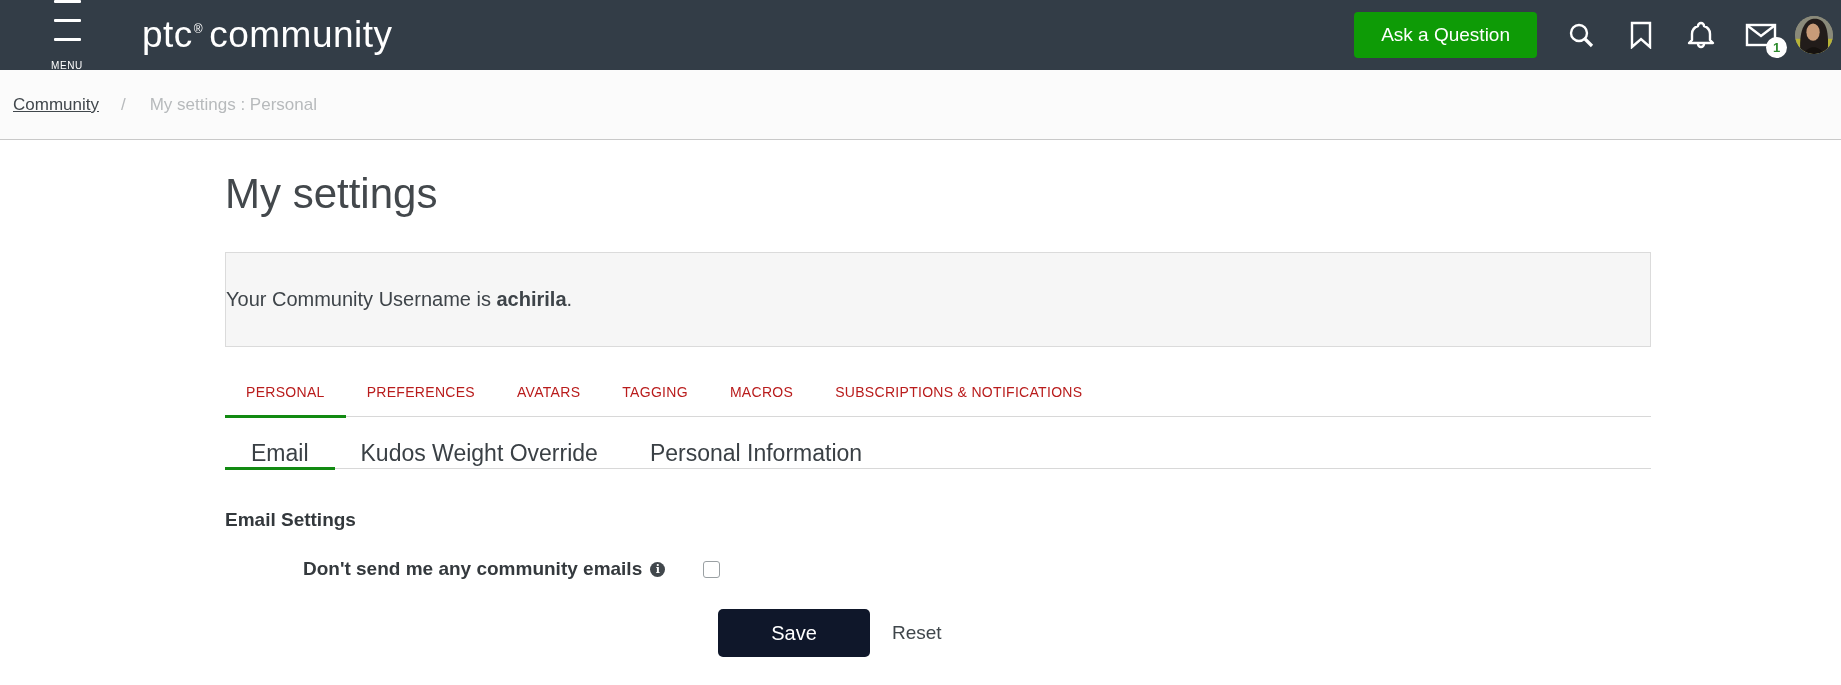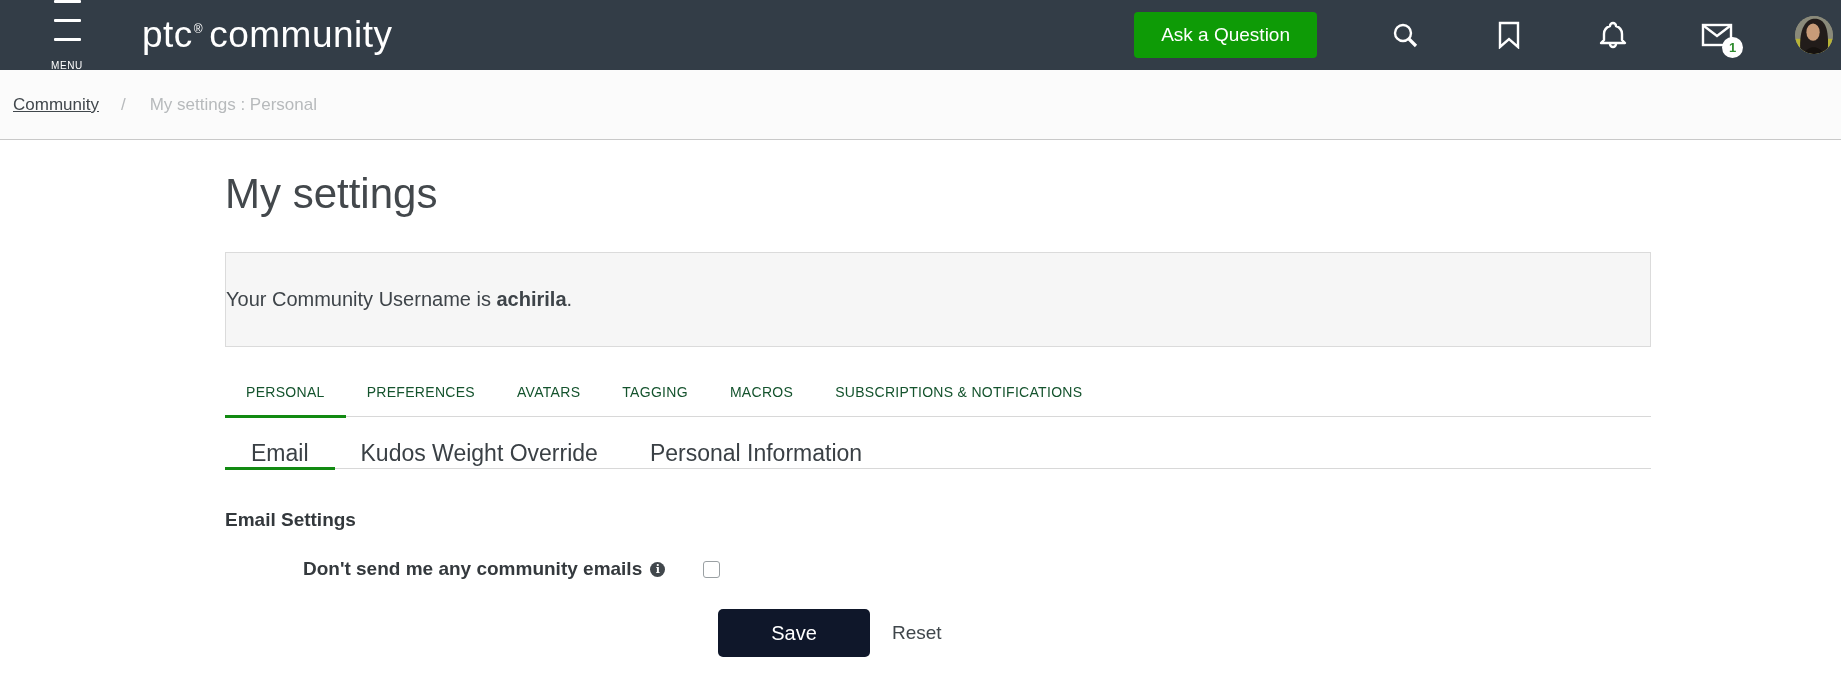--- a/index.html
+++ b/index.html
@@ -9,21 +9,21 @@
 
   
   .navbar { height:70px; background:#333d47; display:flex; align-items:center; }
   .menu-btn { width:46px; margin-left:44px; background:none; border:none; cursor:pointer;
               display:flex; flex-direction:column; align-items:center; gap:16px; }
   .menu-btn .bar { width:27px; height:3px; background:#fff; border-radius:1px; }
   .menu-btn .menu-label { color:#fff; font-size:10px; letter-spacing:0.6px; margin-top:3px; }
   .logo { margin-left:52px; color:#fff; font-size:37px; font-weight:500; letter-spacing:0.5px;
           display:flex; align-items:baseline; cursor:pointer; }
   .logo .reg { font-size:12px; vertical-align:super; position:relative; top:-14px; margin:0 6px 0 1px; }
-  .nav-right { margin-left:auto; display:flex; align-items:center;gap:44px; }
+  .nav-right { margin-left:auto; display:flex; align-items:center; }
   .ask-btn { background:#0e9b06; color:#fff; border:none; border-radius:4px; height:46px;
              padding:0 27px; font-size:19px; font-family:inherit; cursor:pointer; margin-right:14px; }
   .icon-btn { width:60px; height:70px; background:none; border:none; cursor:pointer;
               display:flex; align-items:center; justify-content:center; position:relative; }
   .icon-btn svg { display:block; }
   .badge { position:absolute; right:4px; bottom:12px; width:21px; height:21px; border-radius:50%;
            background:#fff; color:#2e8b2e; font-size:13px; font-weight:bold;
            display:flex; align-items:center; justify-content:center; }
   .avatar-btn { width:38px; height:38px; border-radius:50%; overflow:hidden; border:none;
                 padding:0; margin:0 8px 0 4px; cursor:pointer; background:#8a8a7a; }
@@ -40,21 +40,21 @@
   h1.page-title { font-size:42px; font-weight:400; color:#43484c; margin-top:31px; line-height:1.1; }
 
   .username-box { margin-top:35px; background:#f6f6f6; border:1px solid #dbdbdb; height:95px;
                   display:flex; align-items:center; }
   .username-box .msg { font-size:20px; color:#3e4449; }
   .username-box .msg b { font-weight:bold; }
   .update-btn { margin-left:25px; background:#0e9b06; color:#fff; border:none; border-radius:5px;
                 height:49px; padding:0 37px; font-size:20px; font-family:inherit; cursor:pointer; }
 
   .tabs { margin-top:37px; display:flex; border-bottom:1px solid #d8d8d8; }
-  .tab { padding:0 21px 15px 21px; font-size:14px; letter-spacing:0.3px; color:#14532d;
+  .tab { padding:0 21px 15px 21px; font-size:14px; letter-spacing:0.3px; color:#b91c1c;
          cursor:pointer; border-bottom:3px solid transparent; margin-bottom:-2px; white-space:nowrap; }
   .tab.active { border-bottom-color:#128a12; }
 
   .subtabs { margin-top:23px; display:flex; border-bottom:1px solid #d8d8d8; }
   .subtab { padding:0 26px 0 26px; font-size:23px; color:#3a4045; cursor:pointer;
             border-bottom:3px solid transparent; margin-bottom:-2px; white-space:nowrap; }
   .subtab.active { border-bottom-color:#128a12; }
 
   .section-heading { margin-top:40px; font-size:19px; font-weight:bold; color:#33383c; }
 

